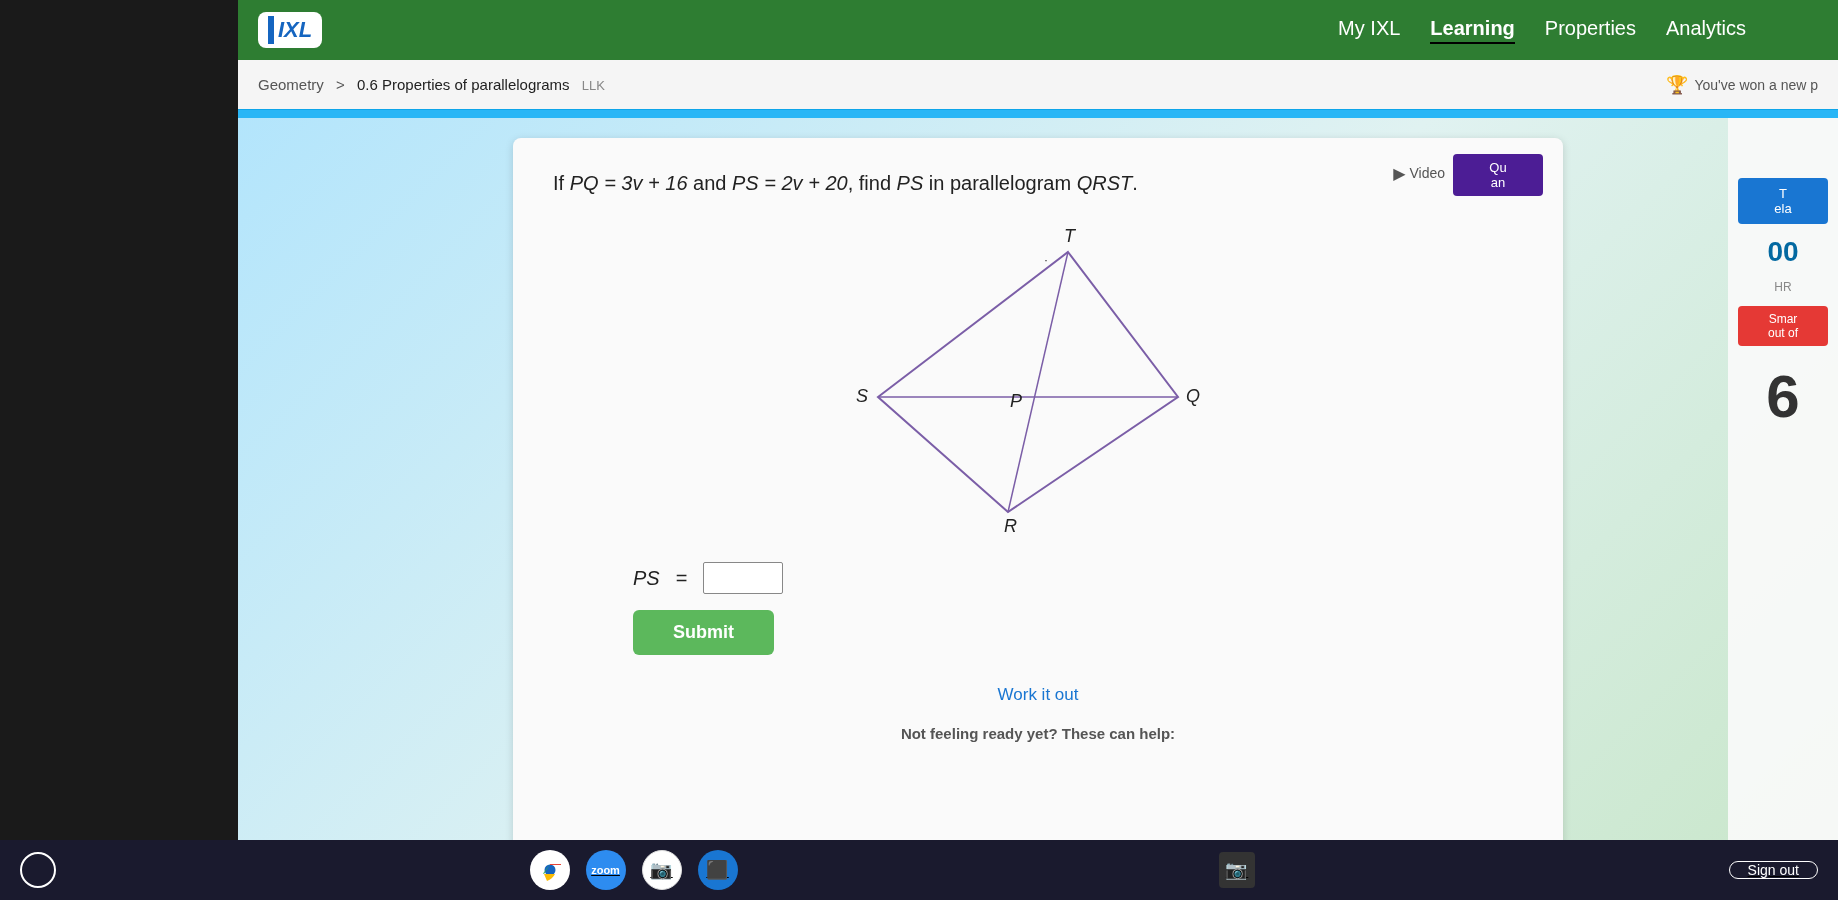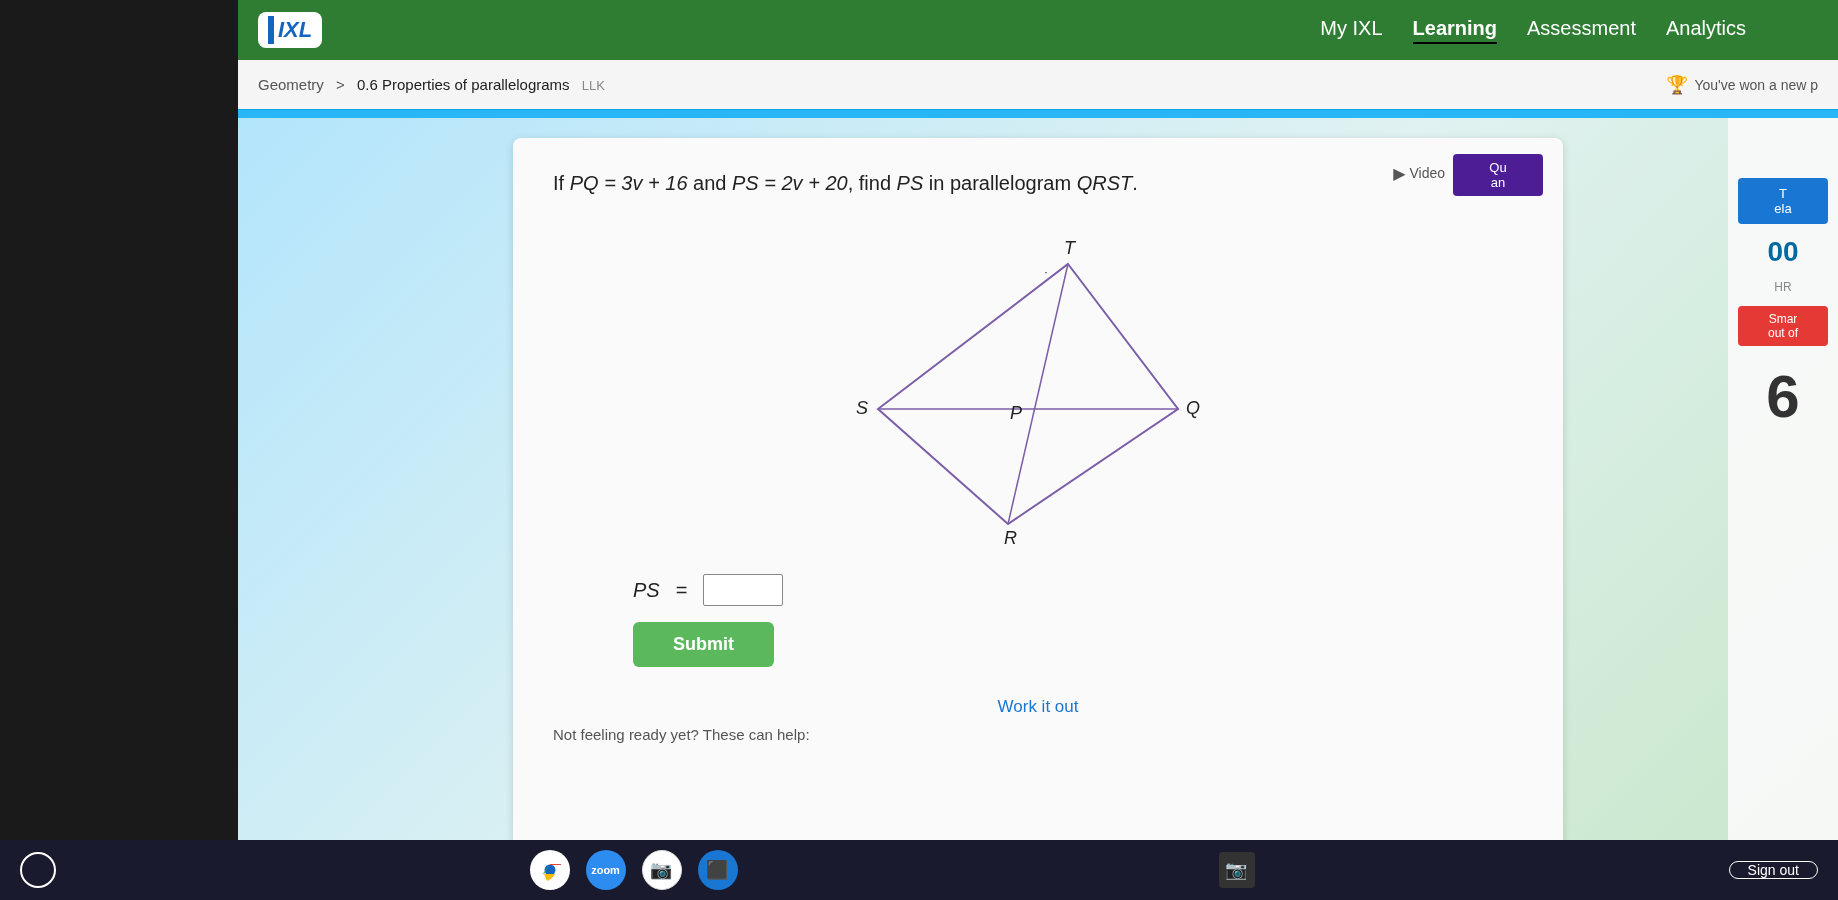--- a/index.html
+++ b/index.html
@@ -114,21 +114,21 @@
       width: 1050px;
       min-height: 600px;
       padding: 30px 40px;
       position: relative;
       box-shadow: 0 2px 8px rgba(0,0,0,0.15);
     }
 
     .question-text {
       font-size: 20px;
       color: #222;
-      margin-bottom: 36px;
+      margin-bottom: 24px;
       line-height: 1.5;
     }
     .question-text em { font-style: italic; }
 
     
     .diagram-area {
       display: flex;
       justify-content: center;
       margin: 10px 0 20px 0;
     }
@@ -171,23 +171,25 @@
     }
 
     
     .work-it-out {
       text-align: center;
       color: #1976d2;
       font-size: 17px;
       margin-top: 10px;
     }
     .not-ready {
+      text-align: center;
       color: #555;
       font-size: 15px;
-      margin-top: 9px;
+      margin-top: 20px;
+      font-weight: bold;
     }
     .video-btn {
       display: flex;
       align-items: center;
       gap: 4px;
       font-size: 14px;
       color: #555;
       cursor: pointer;
       margin-bottom: 4px;
     }
@@ -207,20 +209,21 @@
       position: absolute;
       bottom: 0;
       left: 0;
       width: 1838px;
       height: 60px;
       background: #1a1a2e;
       display: flex;
       align-items: center;
       padding: 0 20px;
       gap: 20px;
+      text-decoration: underline;
     }
     .taskbar-circle {
       width: 36px;
       height: 36px;
       border-radius: 50%;
       border: 2px solid white;
       display: flex;
       align-items: center;
       justify-content: center;
       cursor: pointer;
@@ -285,21 +288,21 @@
 <div class="left-panel"></div>
 
 <div class="top-nav">
   <div class="logo-box">
     <div class="logo-bar"></div>
     <span class="logo-text">IXL</span>
   </div>
   <div class="nav-links">
     <span class="nav-link">My IXL</span>
     <span class="nav-link active">Learning</span>
-    <span class="nav-link">Assessment</span>
+    <span class="nav-link">Properties</span>
     <span class="nav-link">Analytics</span>
   </div>
 </div>
 
 <div class="breadcrumb-bar">
   <span class="breadcrumb-text">
     <span>Geometry</span>
     <span class="sep">&gt;</span>
     <span class="lesson">0.6 Properties of parallelograms</span>
     <span class="code">LLK</span>

